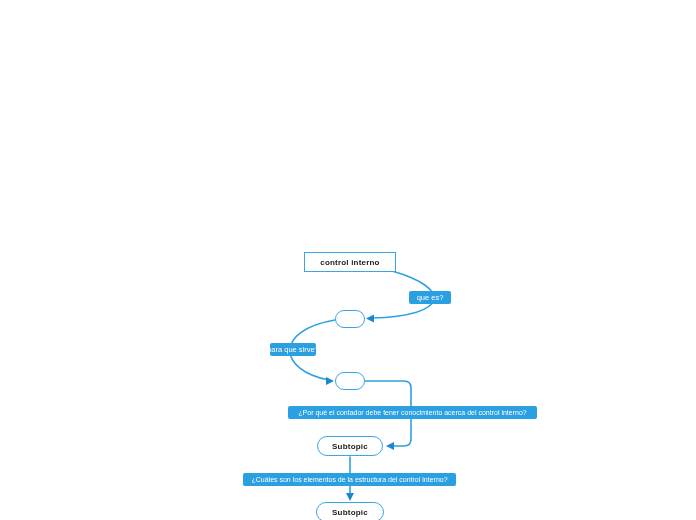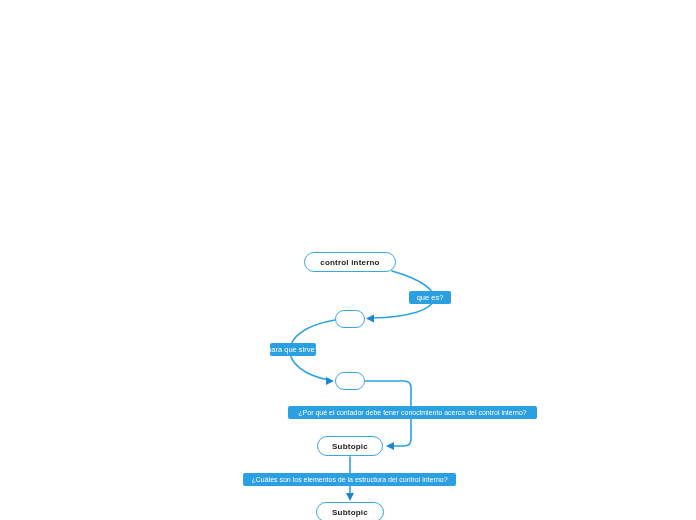--- a/index.html
+++ b/index.html
@@ -17,21 +17,21 @@
   .edge{stroke:var(--line);stroke-width:1.6;fill:none;stroke-linecap:round;}
   .arrowhead{fill:var(--arrow);stroke:none;}
   .topic{
     position:absolute;box-sizing:border-box;
     background:var(--node-fill);
     border:1.5px solid var(--node-border);
     display:flex;align-items:center;justify-content:center;
     font-size:8px;font-weight:700;color:var(--node-text);
     letter-spacing:.2px;white-space:nowrap;
   }
-  .topic.root    {left:304px;top:252px;width:92px;height:20px;border-radius:10px;}
+  .topic.root    {left:304px;top:252px;width:92px;height:20px;border-radius:0;}
   .topic.empty1  {left:335px;top:310px;width:30px;height:18px;border-radius:9px;}
   .topic.empty2  {left:335px;top:372px;width:30px;height:18px;border-radius:9px;}
   .topic.sub1    {left:317px;top:436px;width:66px;height:20px;border-radius:10px;}
   .topic.sub2    {left:316px;top:502px;width:68px;height:20px;border-radius:10px;}
   .edge-label{
     position:absolute;box-sizing:border-box;
     background:var(--label-bg);color:var(--label-text);
     font-size:7.5px;line-height:13px;height:13px;
     display:flex;align-items:center;justify-content:center;
     border-radius:2px;white-space:nowrap;padding:0 21px;

